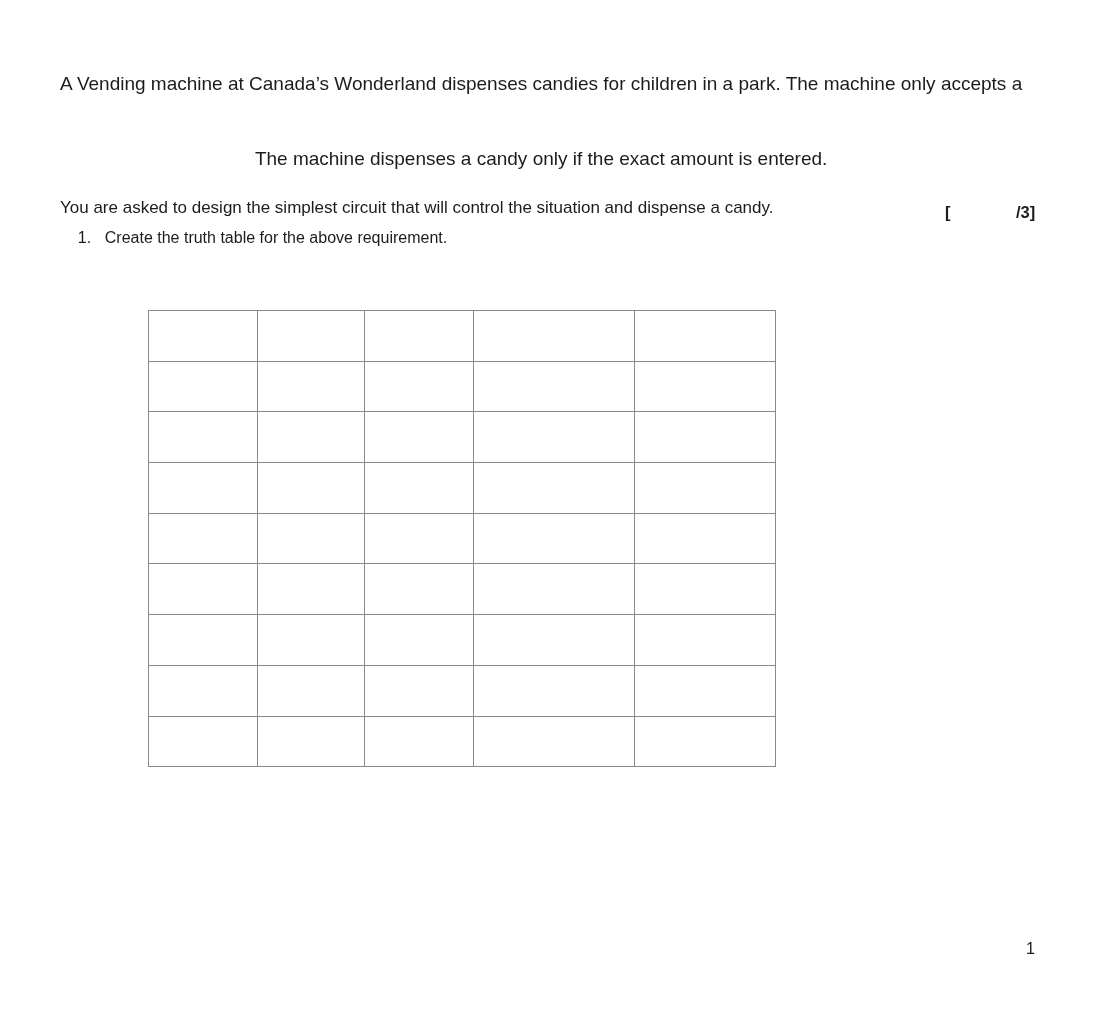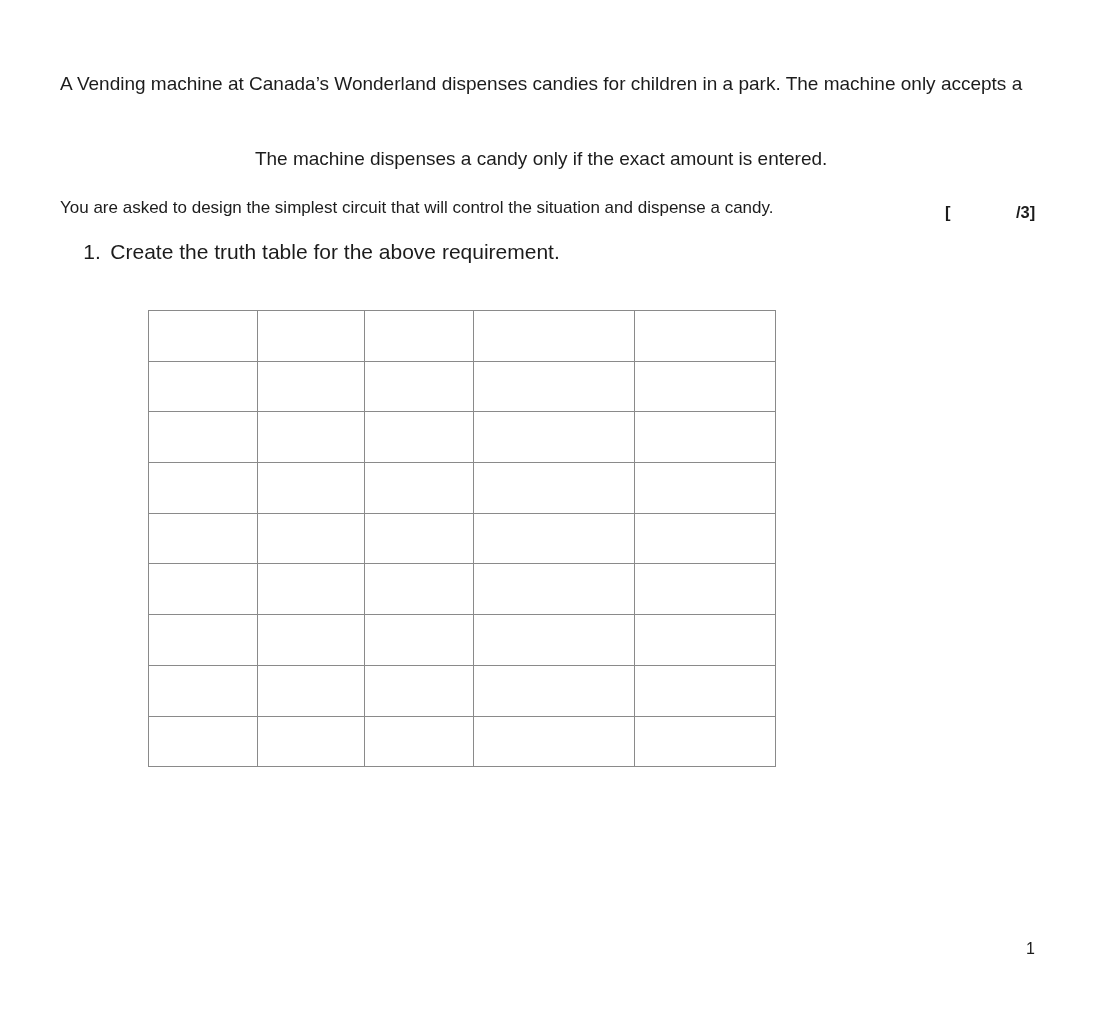--- a/index.html
+++ b/index.html
@@ -28,22 +28,22 @@
     left: 60px;
     top: 167px;
     font-size: 17px;
     line-height: 25px;
     white-space: pre;
     margin-top: 28px;
   }
   .question {
     position: absolute;
     left: 60px;
-    top: 213px;
-    font-size: 21px;
+    top: 199px;
+    font-size: 16px;
     line-height: 26px;
     white-space: pre;
   }
   .qnum { display: inline-block; min-width: 27px; }
   .marks-open, .marks-val {
     position: absolute;
     top: 199px;
     font-size: 16.5px;
     line-height: 26px;
     font-weight: bold;

